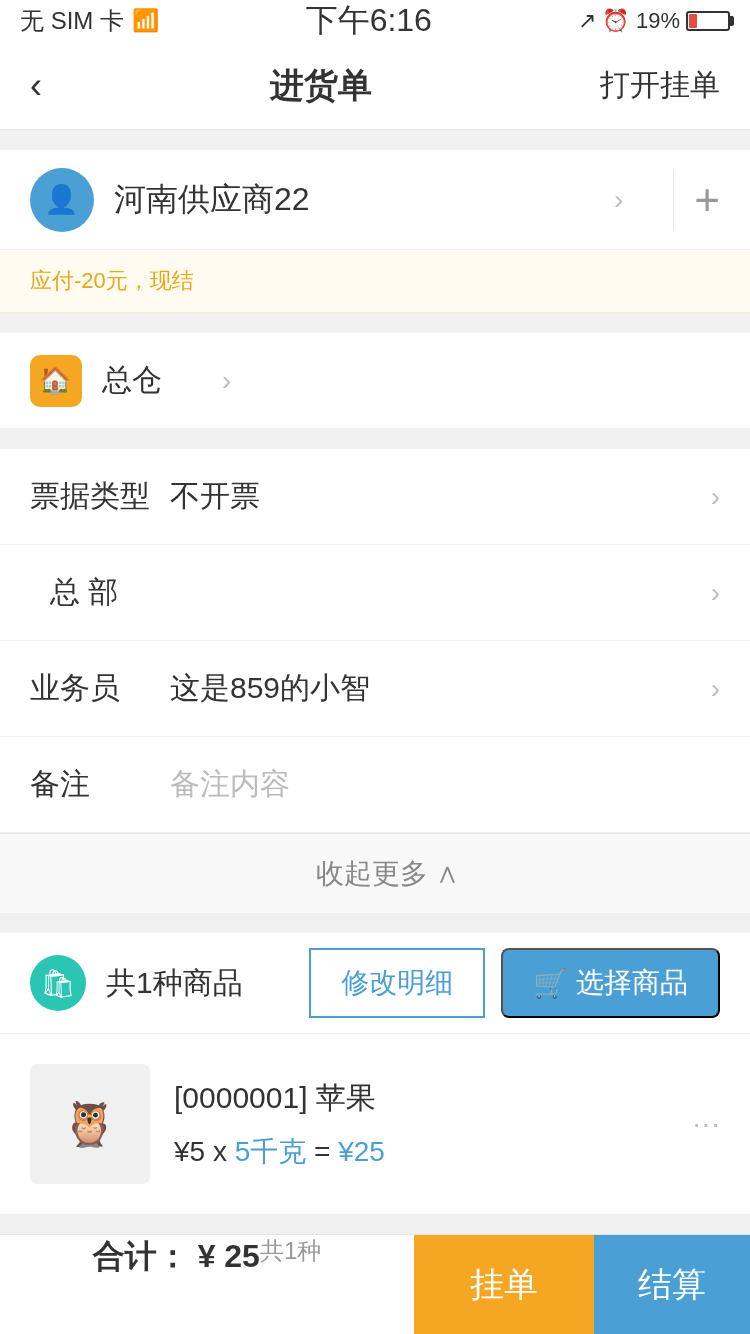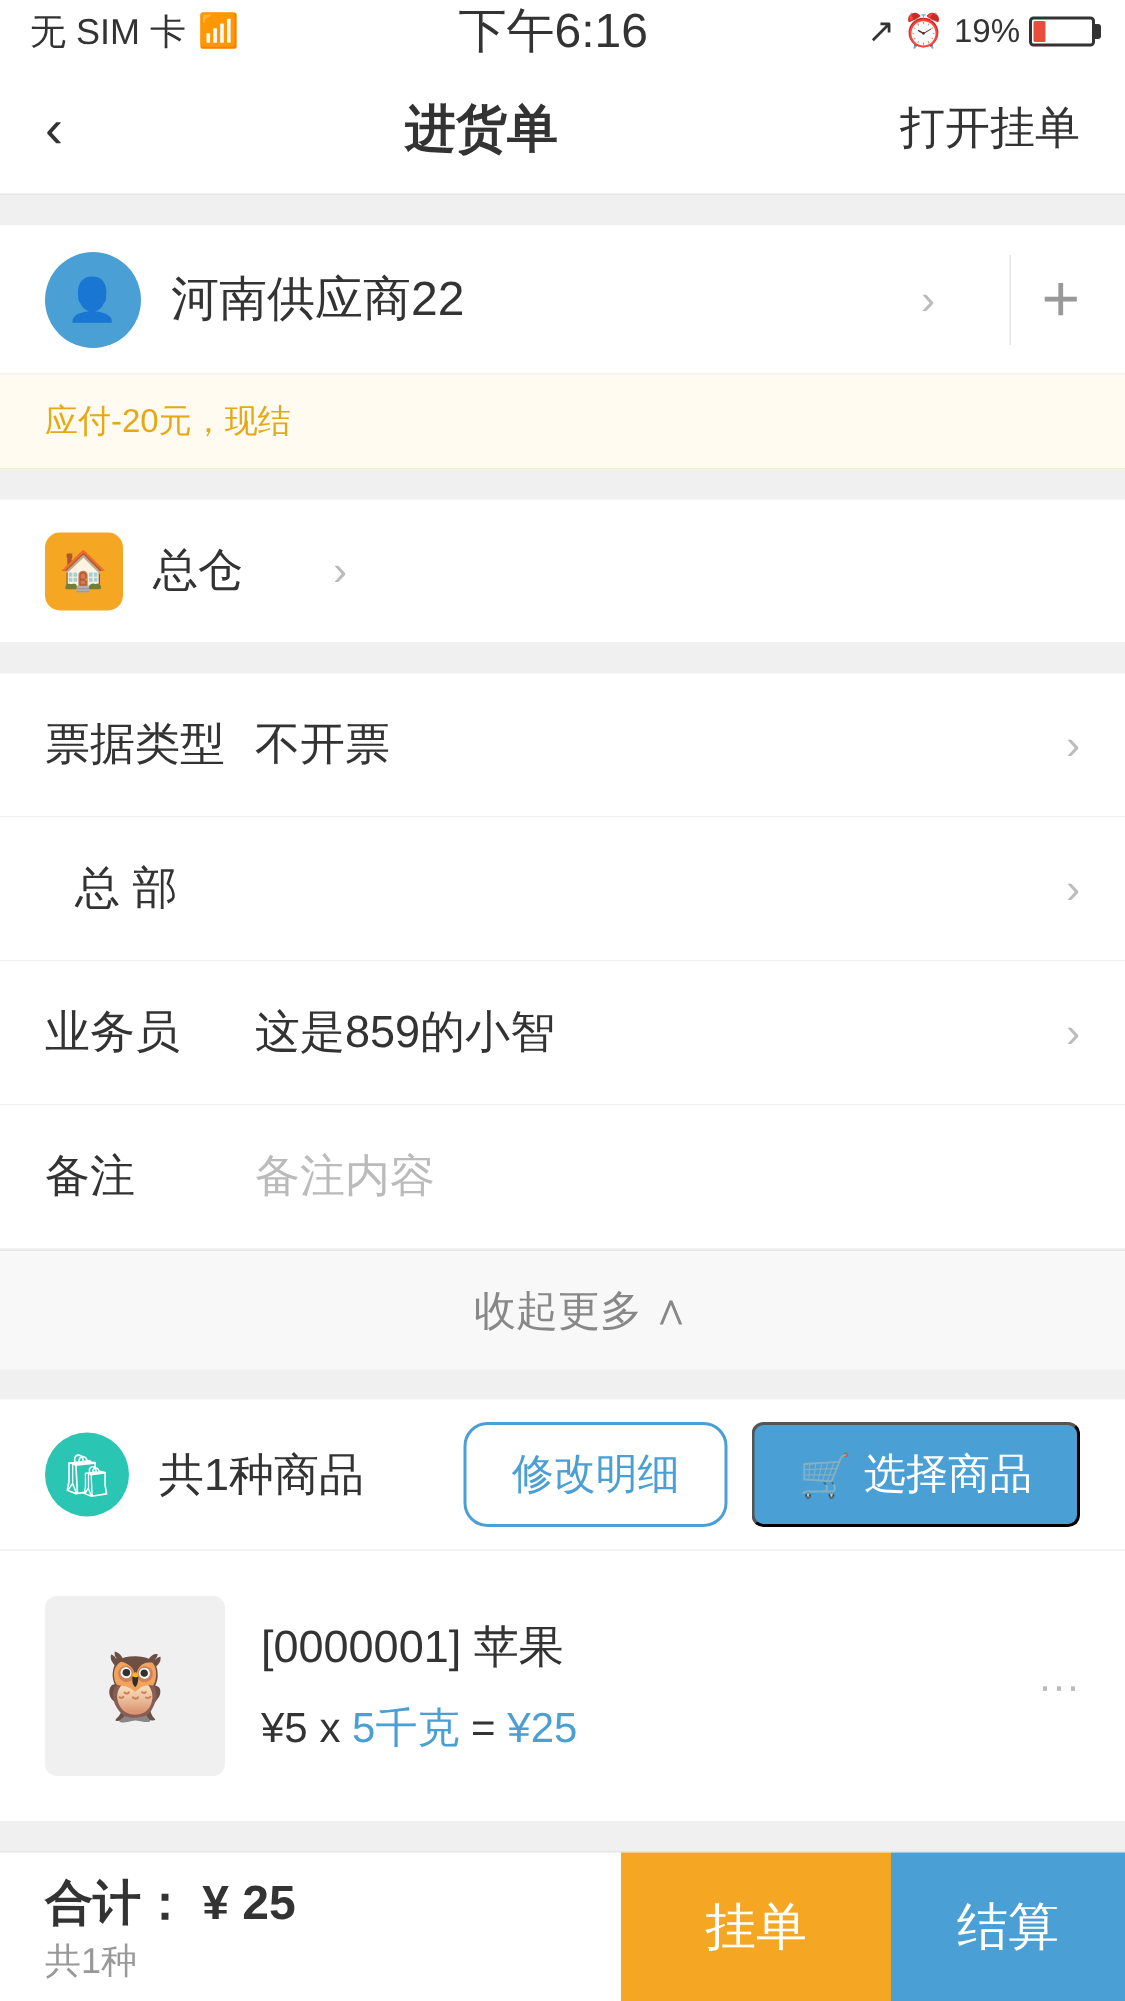--- a/index.html
+++ b/index.html
@@ -221,21 +221,21 @@
     .products-count {
       flex: 1;
       font-size: 30px;
       color: #333;
     }
     .btn-outline {
       border: 2px solid #4a9fd4;
       color: #4a9fd4;
       background: #fff;
       padding: 14px 30px;
-      border-radius: 16px;
+      border-radius: 0;
       font-size: 28px;
       margin-right: 16px;
     }
     .btn-primary {
       background: #4a9fd4;
       color: #fff;
       padding: 14px 30px;
       border-radius: 8px;
       font-size: 28px;
       display: flex;
@@ -294,21 +294,21 @@
       width: 750px;
       height: 100px;
       display: flex;
       align-items: stretch;
       background: #fff;
       border-top: 1px solid #e5e5e5;
     }
     .bottom-total {
       flex: 1;
       display: flex;
-      flex-direction: column;
+      flex-direction: row;
       justify-content: center;
       padding: 0 30px;
     }
     .total-main {
       font-size: 32px;
       color: #333;
     }
     .total-main span {
       font-weight: 600;
     }

